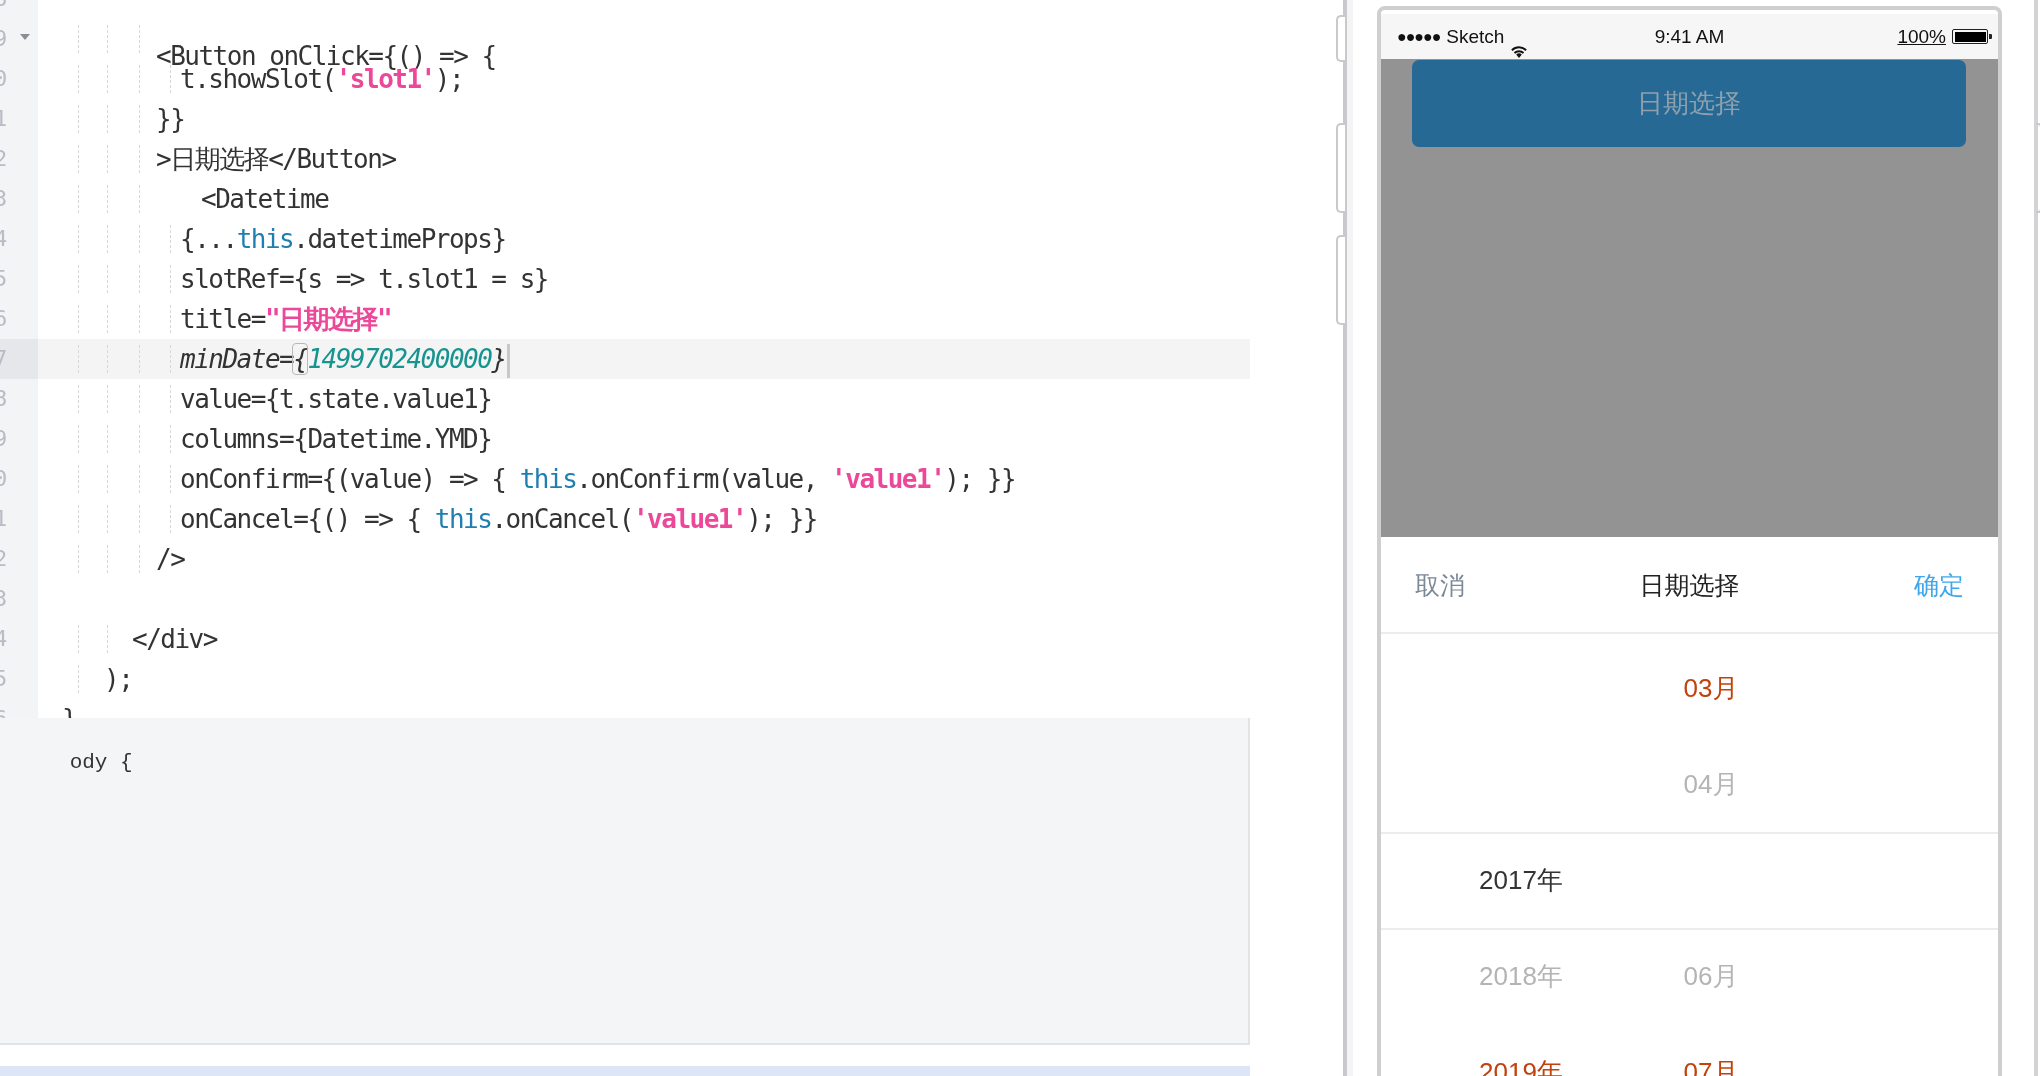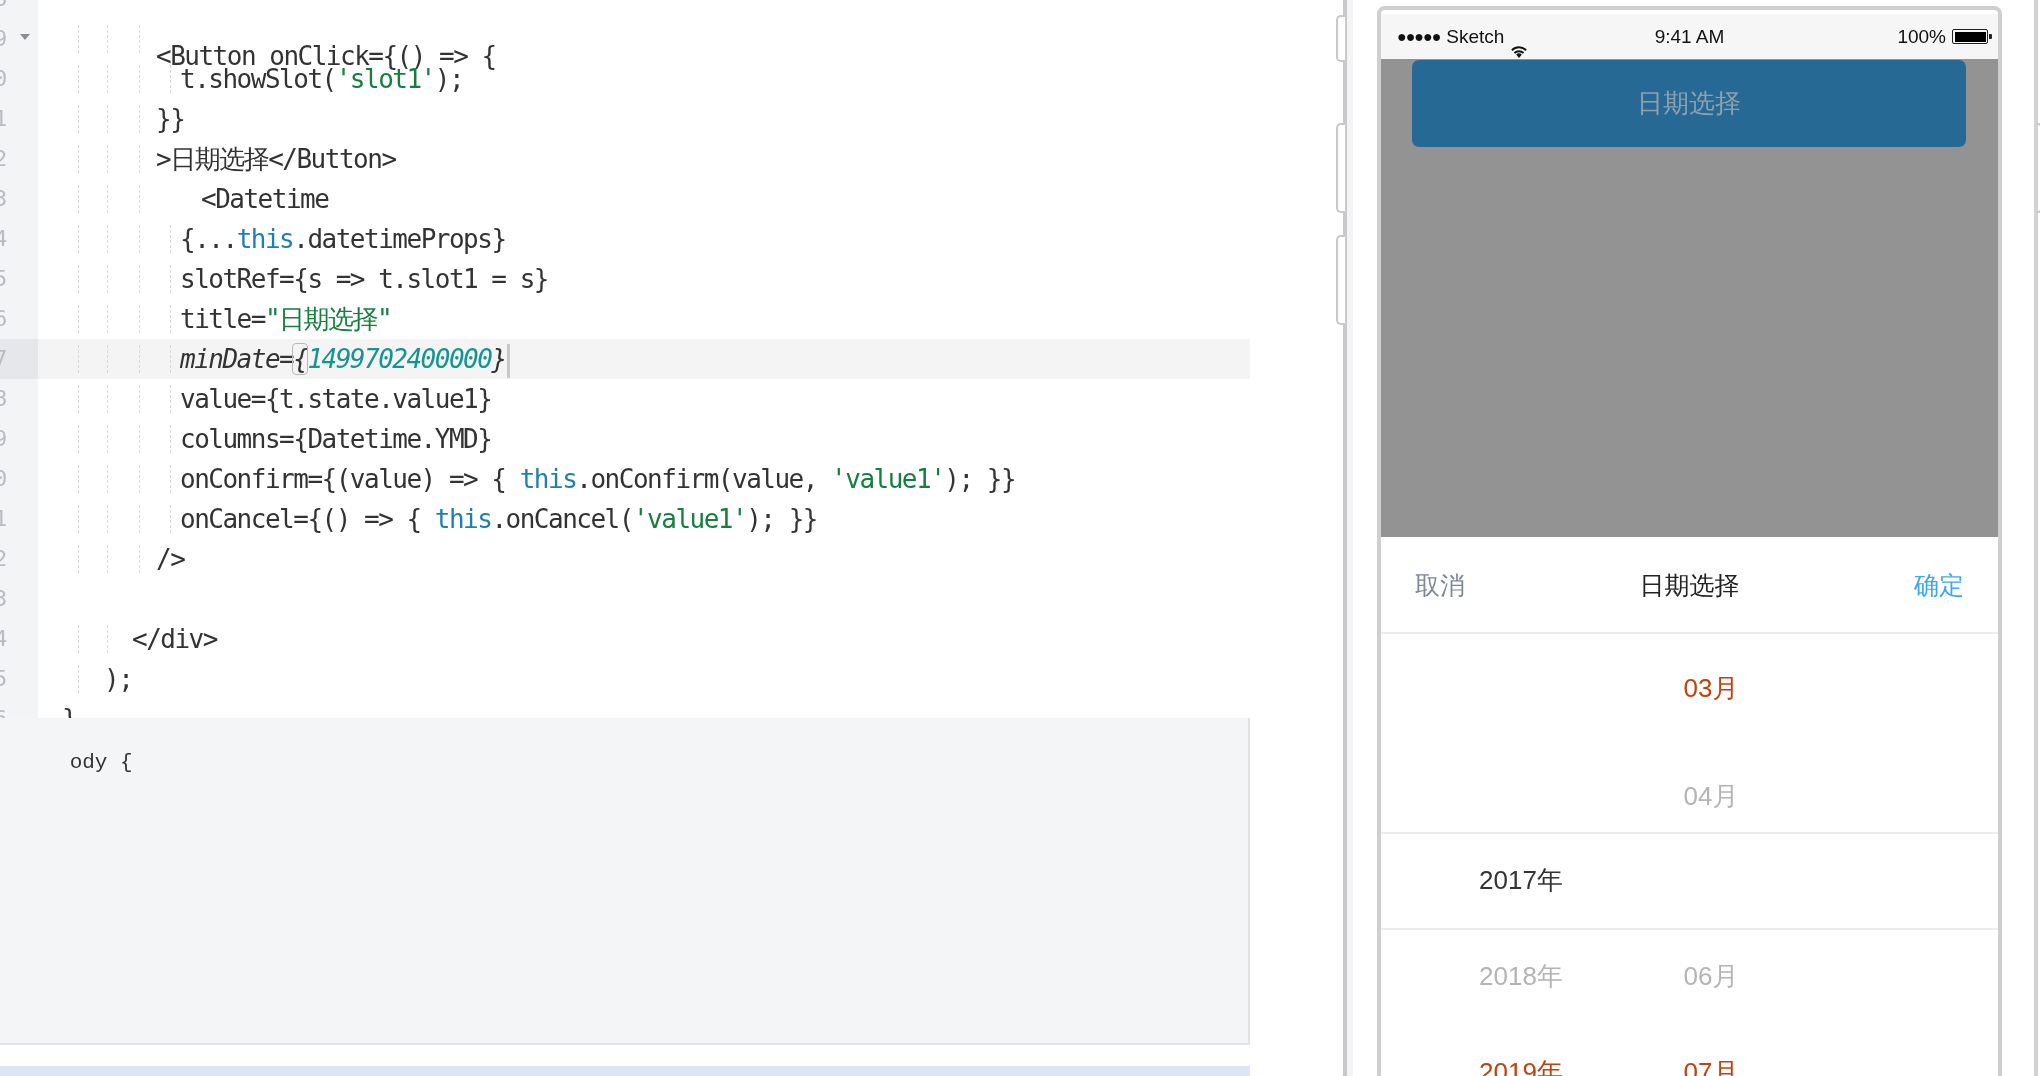--- a/index.html
+++ b/index.html
@@ -14,21 +14,21 @@
   .line.active { background: #f4f4f4; }
   .line.active .ln { background: #e6e7ea; }
   .ln { position: absolute; left: 0; top: 0; width: 38px; height: 40px; line-height: 40px;
         font-family: "DejaVu Sans Mono", monospace; font-size: 22px; color: #b9bcc4; text-align: left; padding-left: 0; text-indent: -6px; }
   .fold { position: absolute; left: 20px; top: 15px; width: 0; height: 0;
           border-left: 5px solid transparent; border-right: 5px solid transparent; border-top: 6px solid #8a8d94; }
   .guide { position: absolute; top: 6px; width: 0; height: 28px; border-left: 1px dashed #d5d7db; }
   .code { position: absolute; top: 0; height: 40px; line-height: 40px; white-space: pre;
           font-family: "DejaVu Sans Mono", monospace; font-size: 26px; color: #333; letter-spacing: -1.5px; }
   .kw { color: #1f7fb0; }
-  .str { color: #15803d; }
+  .str { color: #ec4899; font-weight: bold; }
   .num { color: #17948f; }
   .bracket-match { outline: 1.5px solid #b9b9b9; border-radius: 3px; }
   .cursor { display: inline-block; width: 3px; height: 34px; background: #c8c8c8; vertical-align: middle; margin-left: 1px; }
 
   .css-pane { position: absolute; left: 0; top: 718px; width: 1250px; height: 327px; background: #f4f5f7;
               border-right: 2px solid #e2e3e6; border-bottom: 2px solid #e2e3e6; }
   .css-line { position: absolute; left: 0; white-space: pre; font-family: "Liberation Mono", monospace; font-size: 21px; color: #333; }
   .css-prop { color: #b3121e; }
   .css-val { color: #555; }
   .bottom-strip { position: absolute; left: 0; top: 1066px; width: 1250px; height: 10px; background: #dde6f7; }
@@ -43,21 +43,21 @@
            border: 4px solid #cfcfd2; border-radius: 8px; background: #fff; overflow: hidden; }
   .right-rail { position: absolute; left: 2034px; top: 0; width: 4px; height: 1076px; background: #d3d3d6; }
   .right-btn { position: absolute; left: 2036px; top: 123px; width: 6px; height: 90px; border: 2px solid #c9c9cd; border-left: none; border-radius: 0 4px 4px 0; }
 
   .status-bar { position: absolute; left: 0; top: 4px; width: 617px; height: 45px; background: #f6f6f6;
                 font-family: "Liberation Sans", sans-serif; font-size: 19px; color: #111; }
   .sb-left { position: absolute; left: 16px; top: 0; height: 45px; line-height: 45px; display: flex; align-items: center; gap: 6px; }
   .dots { letter-spacing: -1px; font-size: 16px; }
   .wifi { display: inline-block; width: 18px; height: 14px; position: relative; }
   .sb-center { position: absolute; left: 0; width: 617px; top: 0; height: 45px; line-height: 45px; text-align: center; }
-  .sb-right { position: absolute; right: 10px; top: 0; height: 45px; display: flex; align-items: center; gap: 6px; }
+  .sb-right { position: absolute; right: 10px; top: 0; height: 45px; display: flex; align-items: center; gap: 6px; text-decoration: underline; }
   .battery { width: 36px; height: 15px; border: 1.5px solid #222; border-radius: 2px; padding: 1.5px; position: relative; }
   .battery .fill { width: 100%; height: 100%; background: #000; }
   .battery::after { content: ""; position: absolute; right: -5px; top: 4px; width: 3px; height: 5px; background: #222; border-radius: 0 1px 1px 0; }
 
   .overlay { position: absolute; left: 0; top: 49px; width: 617px; height: 478px; background: #939393; }
   .main-btn { position: absolute; left: 31px; top: 1px; width: 554px; height: 87px; background: #276995; border-radius: 7px;
               color: #8fa0ad; font-size: 26px; text-align: center; line-height: 87px; font-family: "DejaVu Sans", sans-serif; }
 
   .picker { position: absolute; left: 0; top: 527px; width: 617px; height: 560px; background: #fff; }
   .picker-header { position: absolute; left: 0; top: 0; width: 617px; height: 97px; border-bottom: 2px solid #ececec; }
@@ -268,19 +268,19 @@
     <div class="picker-body">
       <div class="sel-line" style="top:198px;"></div>
       <div class="sel-line" style="top:294px;"></div>
       <div class="col col-year" id="col-year">
           <div class="item c-sel" style="top: 226px;">2017年</div>
           <div class="item c-near" style="top: 322px;">2018年</div>
           <div class="item c-far" style="top: 418px;">2019年</div>
         </div>
       <div class="col col-month" id="col-month">
           <div class="item c-far" style="top: 34px;">03月</div>
-          <div class="item c-near" style="top: 142px;">04月</div>
+          <div class="item c-near" style="top: 130px;">04月</div>
           <div class="item c-near" style="top: 322px;">06月</div>
           <div class="item c-far" style="top: 418px;">07月</div>
         </div>
     </div>
   </div>
 </div>
 
 </body></html>

